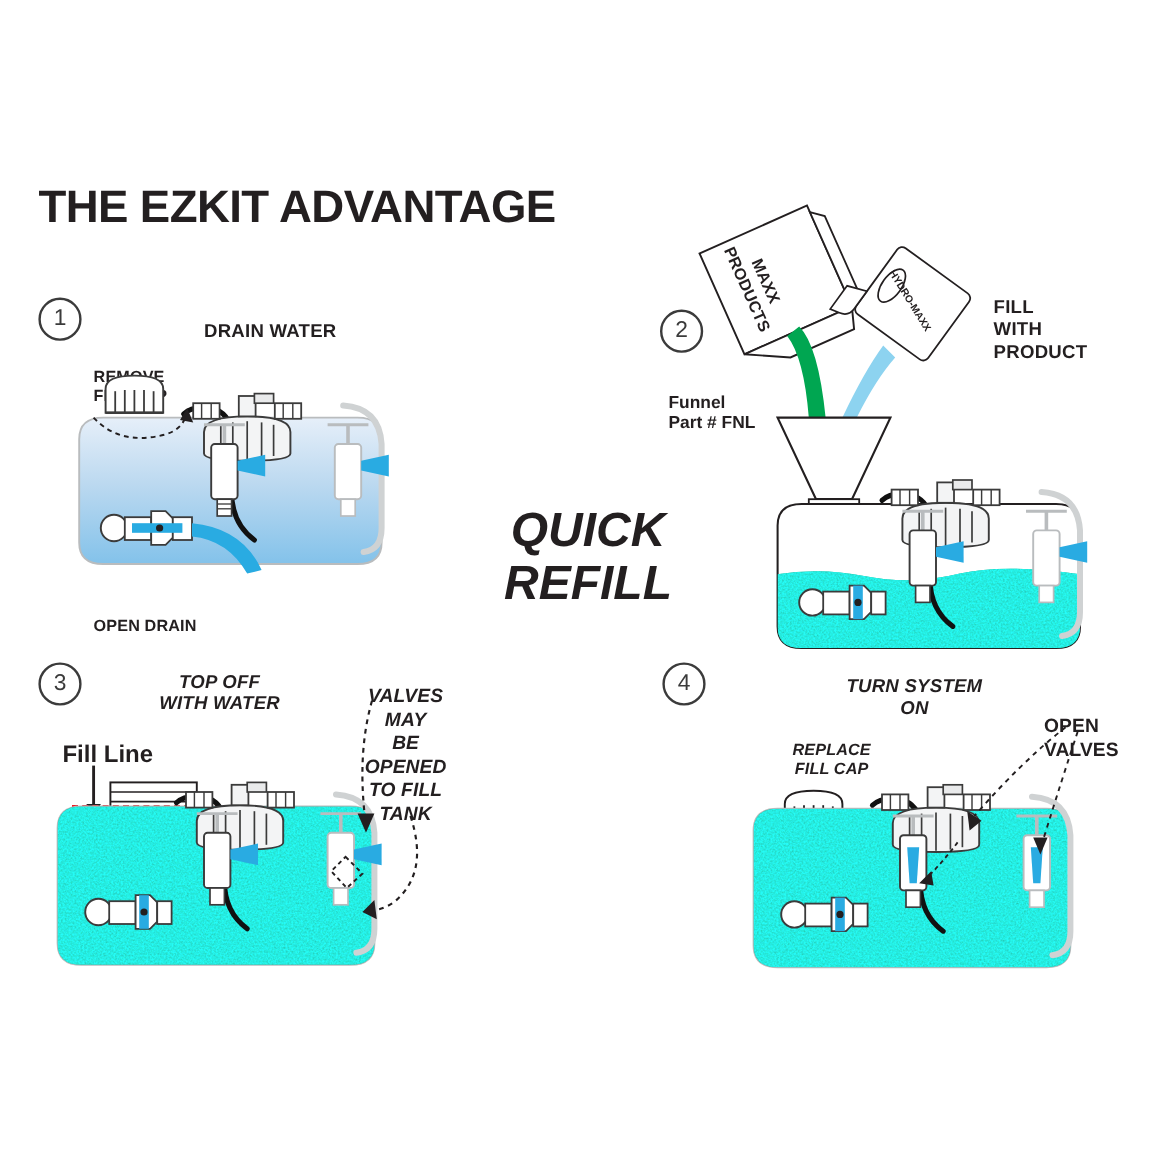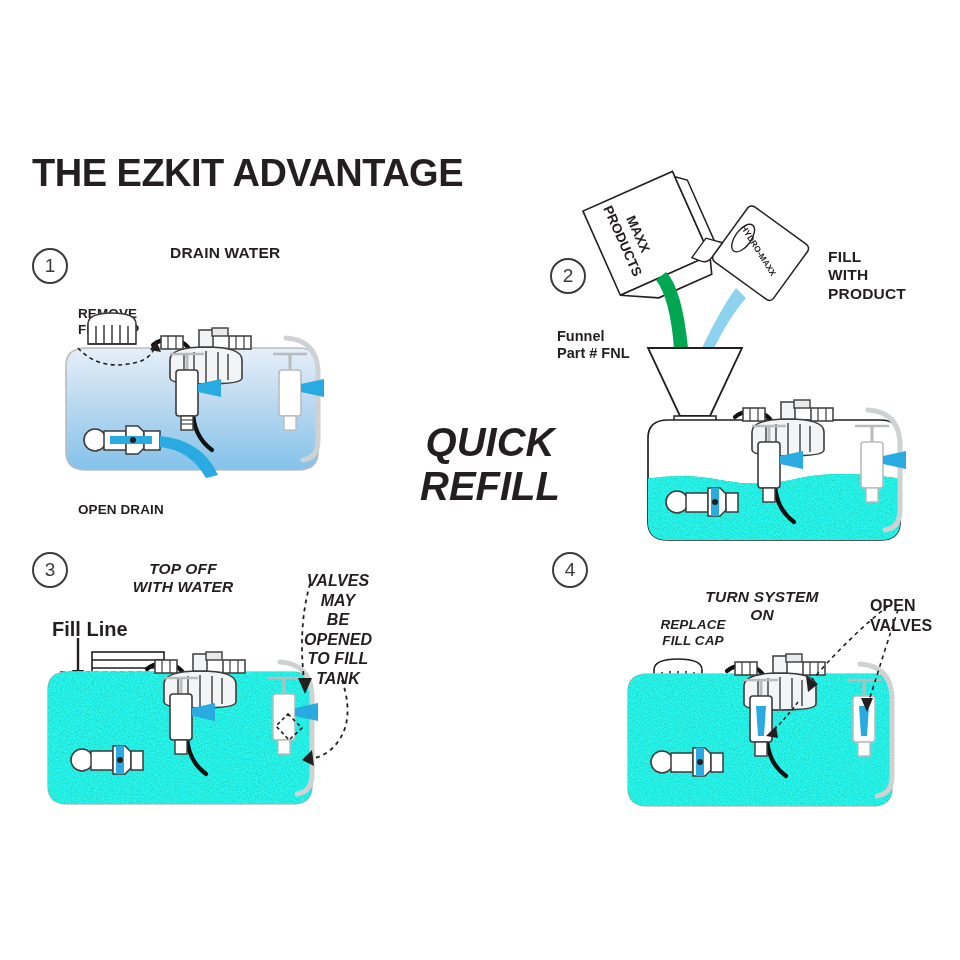--- a/index.html
+++ b/index.html
@@ -60,24 +60,24 @@
         <feColorMatrix in="n" type="matrix" values="0 0 0 0 0.02
                   0.55 0.25 0 0 0.48
                   0.75 0.10 0 0 0.38
                   0 0 0 0 1" result="c"></feColorMatrix>
         <feComposite in="c" in2="SourceGraphic" operator="in"></feComposite>
       </filter>
     </defs>
   </svg>
 
   <div class="step-num" style="left:32px;top:248px;">1</div>
-  <div class="lbl lbl-hdr" style="left:170px;top:244px;">DRAIN WATER</div>
+  <div class="lbl lbl-hdr" style="left:170px;top:268px;">DRAIN WATER</div>
   <div class="lbl lbl-sub" style="left:78px;top:306px;">REMOVE
 FILL CAP</div>
-  <div class="lbl lbl-sub" style="left:78px;top:502px;">OPEN DRAIN</div>
+  <div class="lbl lbl-sub" style="left:78px;top:514px;">OPEN DRAIN</div>
 
   <div class="panel" style="left:60px;top:300px;">
     <svg width="320" height="230" viewBox="0 0 320 230">
 
       <path d="M6,66 Q6,48 26,48 L238,48 Q258,48 258,66 L258,152 Q258,170 238,170 L26,170 Q6,170 6,152 Z" fill="url(#gradWater)" stroke="#b9bcbe" stroke-width="1.6"></path>
 
       <path d="M226,38 Q256,40 258,70 L258,140 Q258,158 243,160" fill="none" stroke="#cfd2d3" stroke-width="5" stroke-linecap="round"></path>
 
       <path d="M116,40 Q132,44 133,62 L133,110 Q133,136 152,150" fill="none" stroke="#111" stroke-width="4.2" stroke-linecap="round"></path>
       <path d="M116,40 Q100,38 93,45" fill="none" stroke="#111" stroke-width="4.2" stroke-linecap="round"></path>
@@ -342,21 +342,21 @@
         <rect x="51" y="121" width="22" height="19" fill="#fff" stroke="#3b3b3b" stroke-width="1.5"></rect>
         <path d="M73,116 L85,116 L91,122 L91,138 L85,144 L73,144 Z" fill="#fff" stroke="#3b3b3b" stroke-width="1.5"></path>
         <rect x="91" y="121" width="12" height="19" fill="#fff" stroke="#3b3b3b" stroke-width="1.5"></rect>
         <rect x="76" y="116" width="8" height="28" fill="#29abe2"></rect>
         <circle cx="80" cy="130" r="3" fill="#231f20"></circle>
       </g>
     </svg>
   </div>
 
   <div class="step-num" style="left:552px;top:552px;">4</div>
-  <div class="lbl lbl-hdr ctr" style="left:680px;top:588px;width:164px;">TURN SYSTEM
+  <div class="lbl lbl-hdr ctr" style="left:680px;top:564px;width:164px;">TURN SYSTEM
 ON</div>
   <div class="lbl lbl-tiny" style="left:870px;top:596px;">OPEN VALVES</div>
   <div class="lbl lbl-sub ctr" style="left:640px;top:617px;width:106px;">REPLACE
 FILL CAP</div>
 
   <div class="panel" style="left:620px;top:640px;">
     <svg width="320" height="190" viewBox="0 0 320 190">
 
       <g>
         <path d="M34,30 Q34,19 58,19 Q82,19 82,30 L82,50 L34,50 Z" fill="#fff" stroke="#231f20" stroke-width="1.6"></path>

